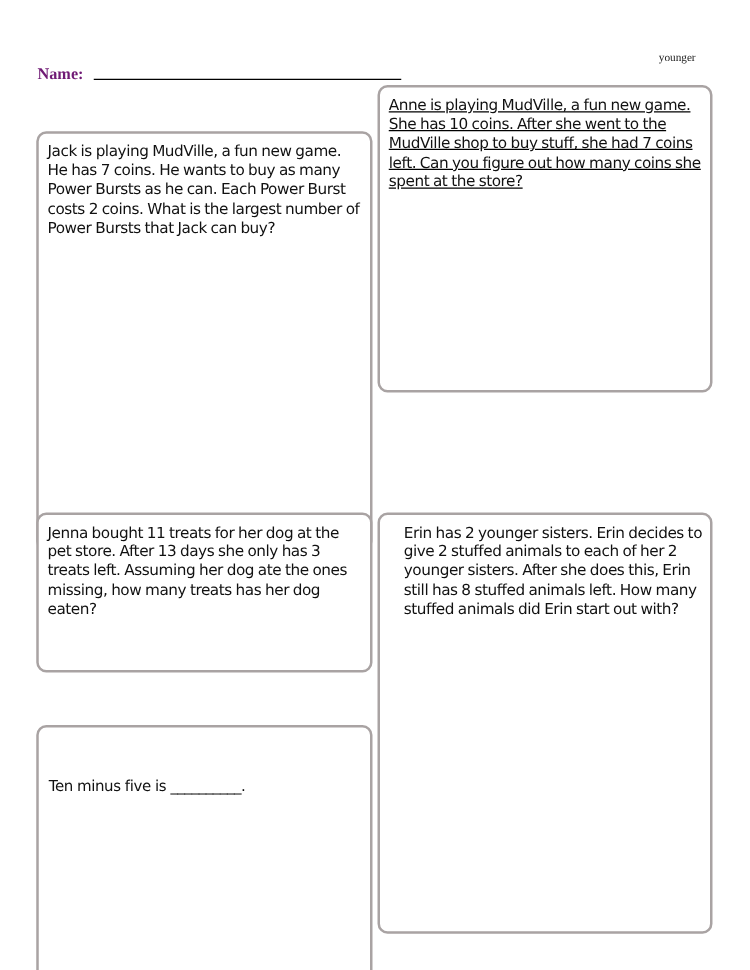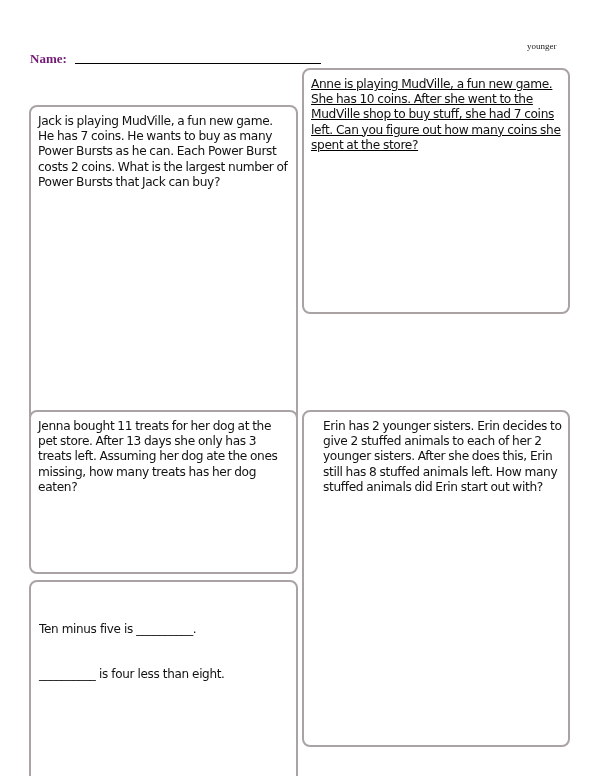--- a/index.html
+++ b/index.html
@@ -47,24 +47,23 @@
 <div class="name-line"></div>
 
 <div class="box" style="left:29px; top:68px; width:269px; height:336px;margin-top:37px;">
   <div class="q">Jack is playing MudVille, a fun new game.  He has 7 coins.  He wants to buy as many Power Bursts as he can.  Each Power Burst costs 2 coins.  What is the largest number of Power Bursts that Jack can buy?</div>
 </div>
 
 <div class="box" style="left:302px; top:68px; width:268px; height:246px;text-decoration:underline;">
   <div class="q">Anne is playing MudVille, a fun new game.  She has 10 coins.  After she went to the MudVille shop to buy stuff, she had 7 coins left.  Can you figure out how many coins she spent at the store?</div>
 </div>
 
-<div class="box" style="left:29px; top:410px; width:269px; height:164px;">
+<div class="box" style="left:29px; top:410px; width:269px; height:128px;">
   <div class="q">Jenna bought 11 treats for her dog at the pet store.  After 13 days she only has 3 treats left.  Assuming her dog ate the ones missing, how many treats has her dog eaten?</div>
 </div>
 
 <div class="box" style="left:302px; top:410px; width:268px; height:337px;padding-left:12px;">
   <div class="q">Erin has 2 younger sisters.  Erin decides to give 2 stuffed animals to each of her 2 younger sisters.  After she does this, Erin still has 8 stuffed animals left.  How many stuffed animals did Erin start out with?</div>
 </div>
 
 <div class="box" style="left:29px; top:580px; width:269px; height:206px;">
   <div class="fill" style="top:40px;">Ten minus five is __________.</div>
-  <div class="fill" style="top:85px;">__________ is four less than eight.</div>
 </div>
 
 </body></html>

